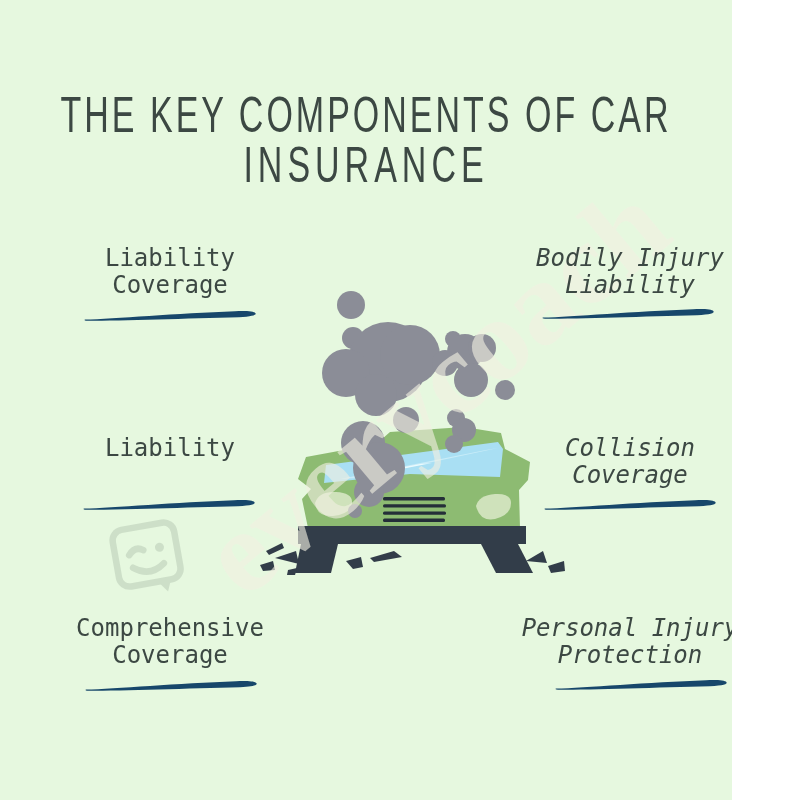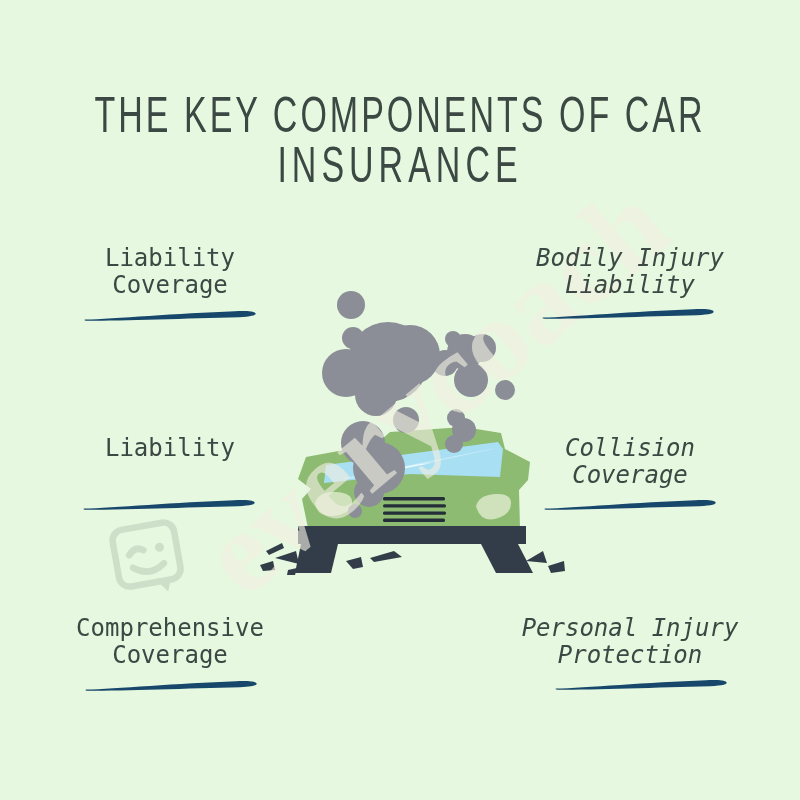--- a/index.html
+++ b/index.html
@@ -4,21 +4,21 @@
 <style>
   :root{
     --bg:#e6f8df; --ink:#3c4843; --underline:#17476b; --smoke:#8b8d97;
     --car-green:#8dbb72; --headlight:#cfe2bb; --windshield:#a9dff3;
     --windshield-light:#c9ecf8; --windshield-glare:#eafafd;
     --dark:#323d49; --grille:#242e38; --watermark:#f2f0e2; --smiley:#8fa18f;
   }
   *{margin:0;padding:0;box-sizing:border-box;}
   html,body{width:800px;height:800px;}
   body{font-family:"Liberation Sans",sans-serif;}
-  .canvas{position:relative;width:800px;height:800px;background:var(--bg);overflow:hidden;}
+  .canvas{position:relative;width:732px;height:800px;background:var(--bg);overflow:hidden;}
 
   .title{position:absolute;top:90px;left:0;right:0;text-align:center;color:var(--ink);z-index:3;}
   .title .line{display:block;height:50px;line-height:50px;font-size:34px;
     letter-spacing:3px;transform:scaleY(1.45);font-weight:400;}
   .title .line.l2{letter-spacing:5px;}
 
   .label{position:absolute;width:220px;text-align:center;color:var(--ink);
     font-family:"DejaVu Sans Mono","Liberation Mono",monospace;font-size:24px;
     line-height:27px;z-index:3;}
   .label span{display:block;}

